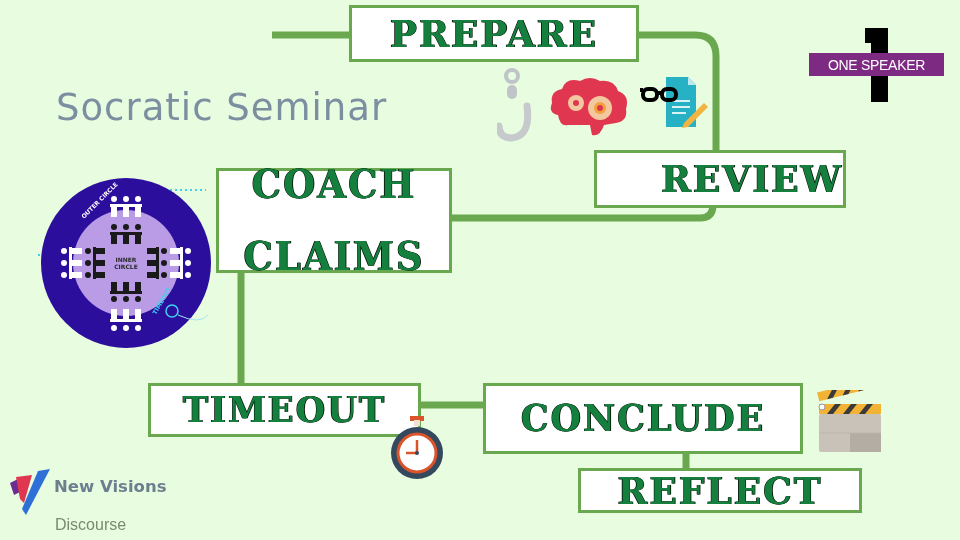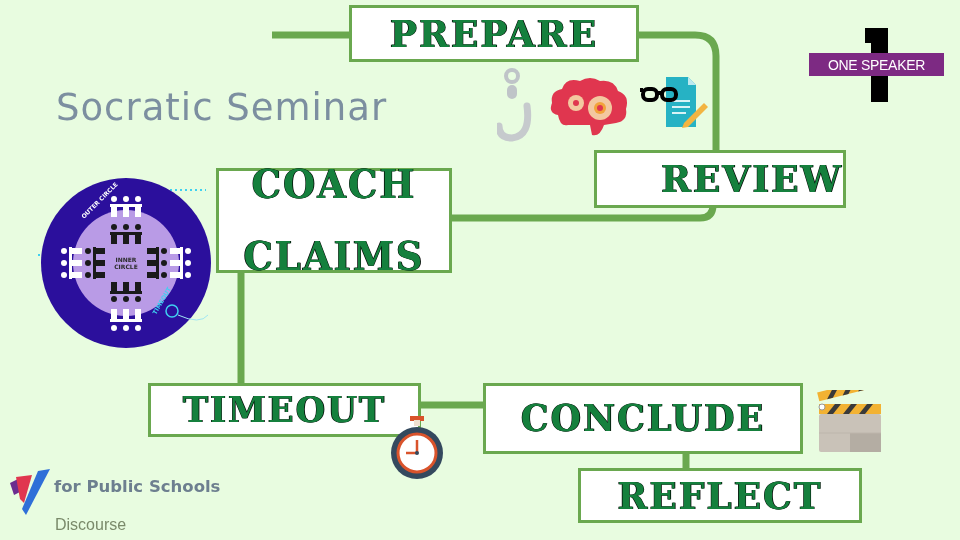--- a/index.html
+++ b/index.html
@@ -74,21 +74,21 @@
 <div class="box" style="left:216px;top:168px;width:236px;height:105px;font-size:37px;flex-direction:column;gap:33px;">
   <span>COACH</span>
   <span>CLAIMS</span>
 </div>
 <div class="box" style="left:148px;top:383px;width:273px;height:54px;font-size:34px;">
   <span>TIMEOUT</span>
 </div>
 <div class="box" style="left:483px;top:383px;width:320px;height:71px;font-size:35px;">
   <span>CONCLUDE</span>
 </div>
-<div class="box" style="left:578px;top:468px;width:284px;height:55px;font-size:36px;text-align:right;">
+<div class="box" style="left:578px;top:468px;width:284px;height:45px;font-size:36px;text-align:right;">
   <span>REFLECT</span>
 </div>
 
 <svg class="abs" style="left:384px;top:414px;" width="66" height="66" viewBox="0 0 66 66">
   <rect x="26" y="2" width="14" height="5" fill="#d9532b"></rect>
   <rect x="30" y="6" width="6" height="6" fill="#f0e0d0"></rect>
   <circle cx="33" cy="39" r="26" fill="#34495e"></circle>
   <circle cx="33" cy="39" r="19" fill="#fff" stroke="#d9532b" stroke-width="3"></circle>
   <line x1="33" y1="39" x2="33" y2="26" stroke="#d9532b" stroke-width="2.5"></line>
   <line x1="33" y1="39" x2="22" y2="39" stroke="#d9532b" stroke-width="2.5"></line>
@@ -210,15 +210,15 @@
   <circle cx="142" cy="136" r="6" fill="none" stroke="#3fd0f0" stroke-width="1.5"></circle>
   <path d="M148 140 Q170 150 178 140" fill="none" stroke="#9fe6f2" stroke-width="1"></path>
 </svg>
 
 <svg class="abs" style="left:8px;top:469px;" width="44" height="48" viewBox="0 0 44 48">
   <path d="M2 14 L10 10 L14 22 L6 26 Z" fill="#6b2d8f"></path>
   <path d="M8 8 L24 6 L16 34 L12 30 Z" fill="#e0364f"></path>
   <path d="M30 2 L42 0 L18 46 L14 40 Z" fill="#2f6fd8"></path>
 </svg>
 <div class="logo-text">
-  <div>for Public Schools</div>
+  <div>New Visions</div>
 </div>
 <div class="logo-sub">Discourse</div>
 
 </body></html>

